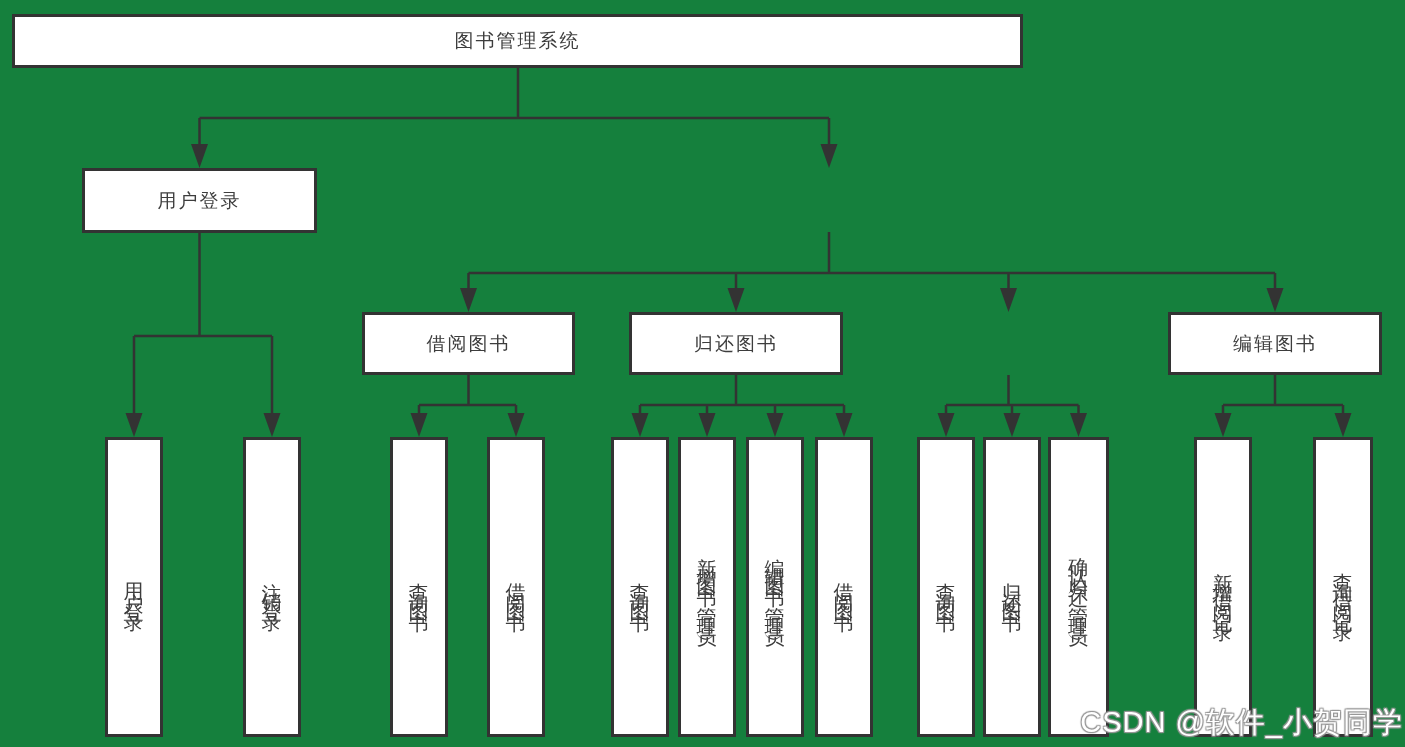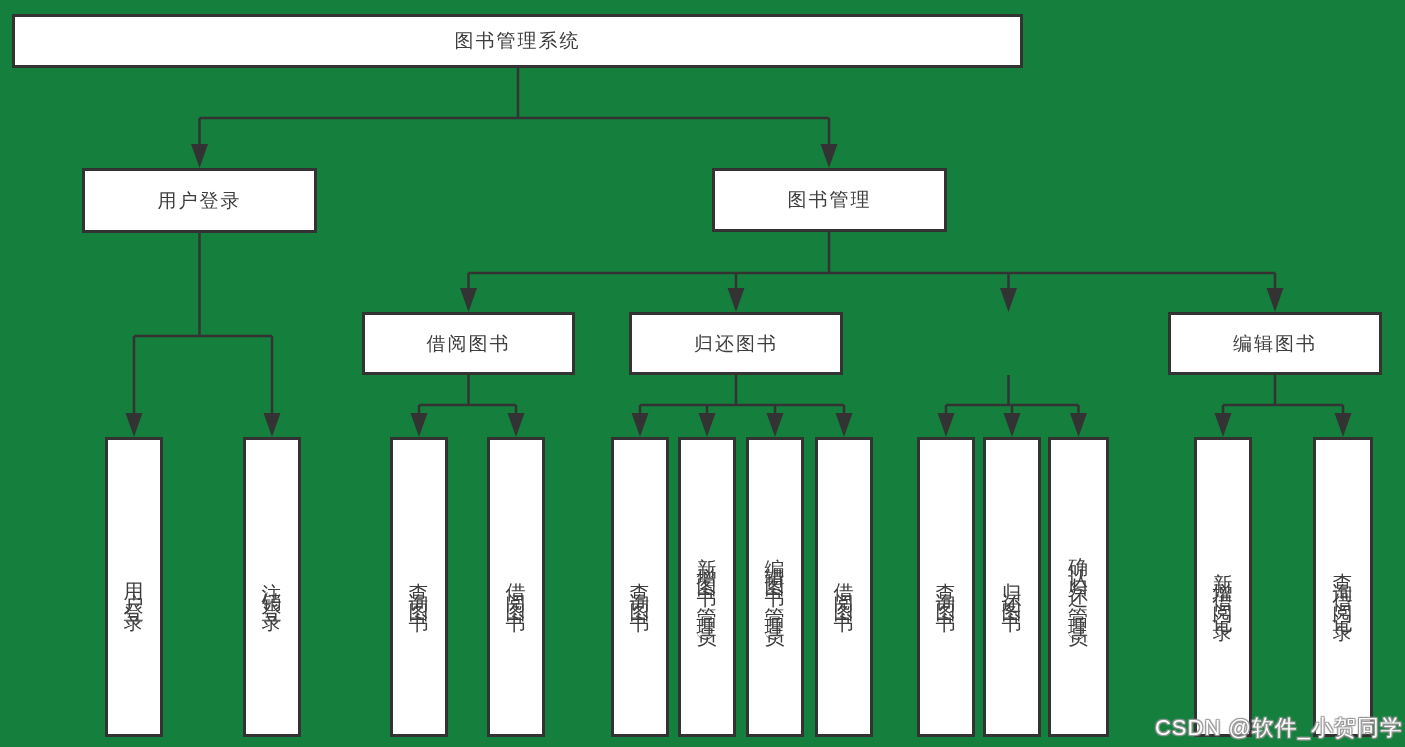--- a/index.html
+++ b/index.html
@@ -36,21 +36,21 @@
     text-orientation: mixed;
     font-size: 20px;
     line-height: 1;
     letter-spacing: 10px;
     white-space: nowrap;
   }
   .watermark {
     position: absolute;
     right: 2px;
     bottom: 4px;
-    font-size: 22px;
+    font-size: 29px;
     letter-spacing: 1px;
     color: #ffffff;
     text-shadow:
       -1px -1px 1px #979797,
        1px -1px 1px #979797,
       -1px  1px 1px #979797,
        1px  1px 1px #979797,
        0 0 2px #aaaaaa;
     white-space: nowrap;
     padding-left: 8px;
@@ -93,23 +93,20 @@
         <polygon points="1334.5,413 1351.5,413 1343,437"></polygon>
       </g>
   </svg>
 
   <div class="box" style="left:12px; top:14px; width:1011px; height:54px">
     <span class="hlabel">图书管理系统</span>
   </div>
 
   <div class="box" style="left:82px; top:168px; width:235px; height:65px">
     <span class="hlabel">用户登录</span>
-  </div>
-  <div class="box" style="left:712px; top:168px; width:235px; height:64px">
-    <span class="hlabel">图书管理</span>
   </div>
 
   <div class="box" style="left:362px; top:312px; width:213px; height:63px">
     <span class="hlabel">借阅图书</span>
   </div>
   <div class="box" style="left:629px; top:312px; width:214px; height:63px">
     <span class="hlabel">归还图书</span>
   </div>
   <div class="box" style="left:1168px; top:312px; width:214px; height:63px">
     <span class="hlabel">编辑图书</span>

